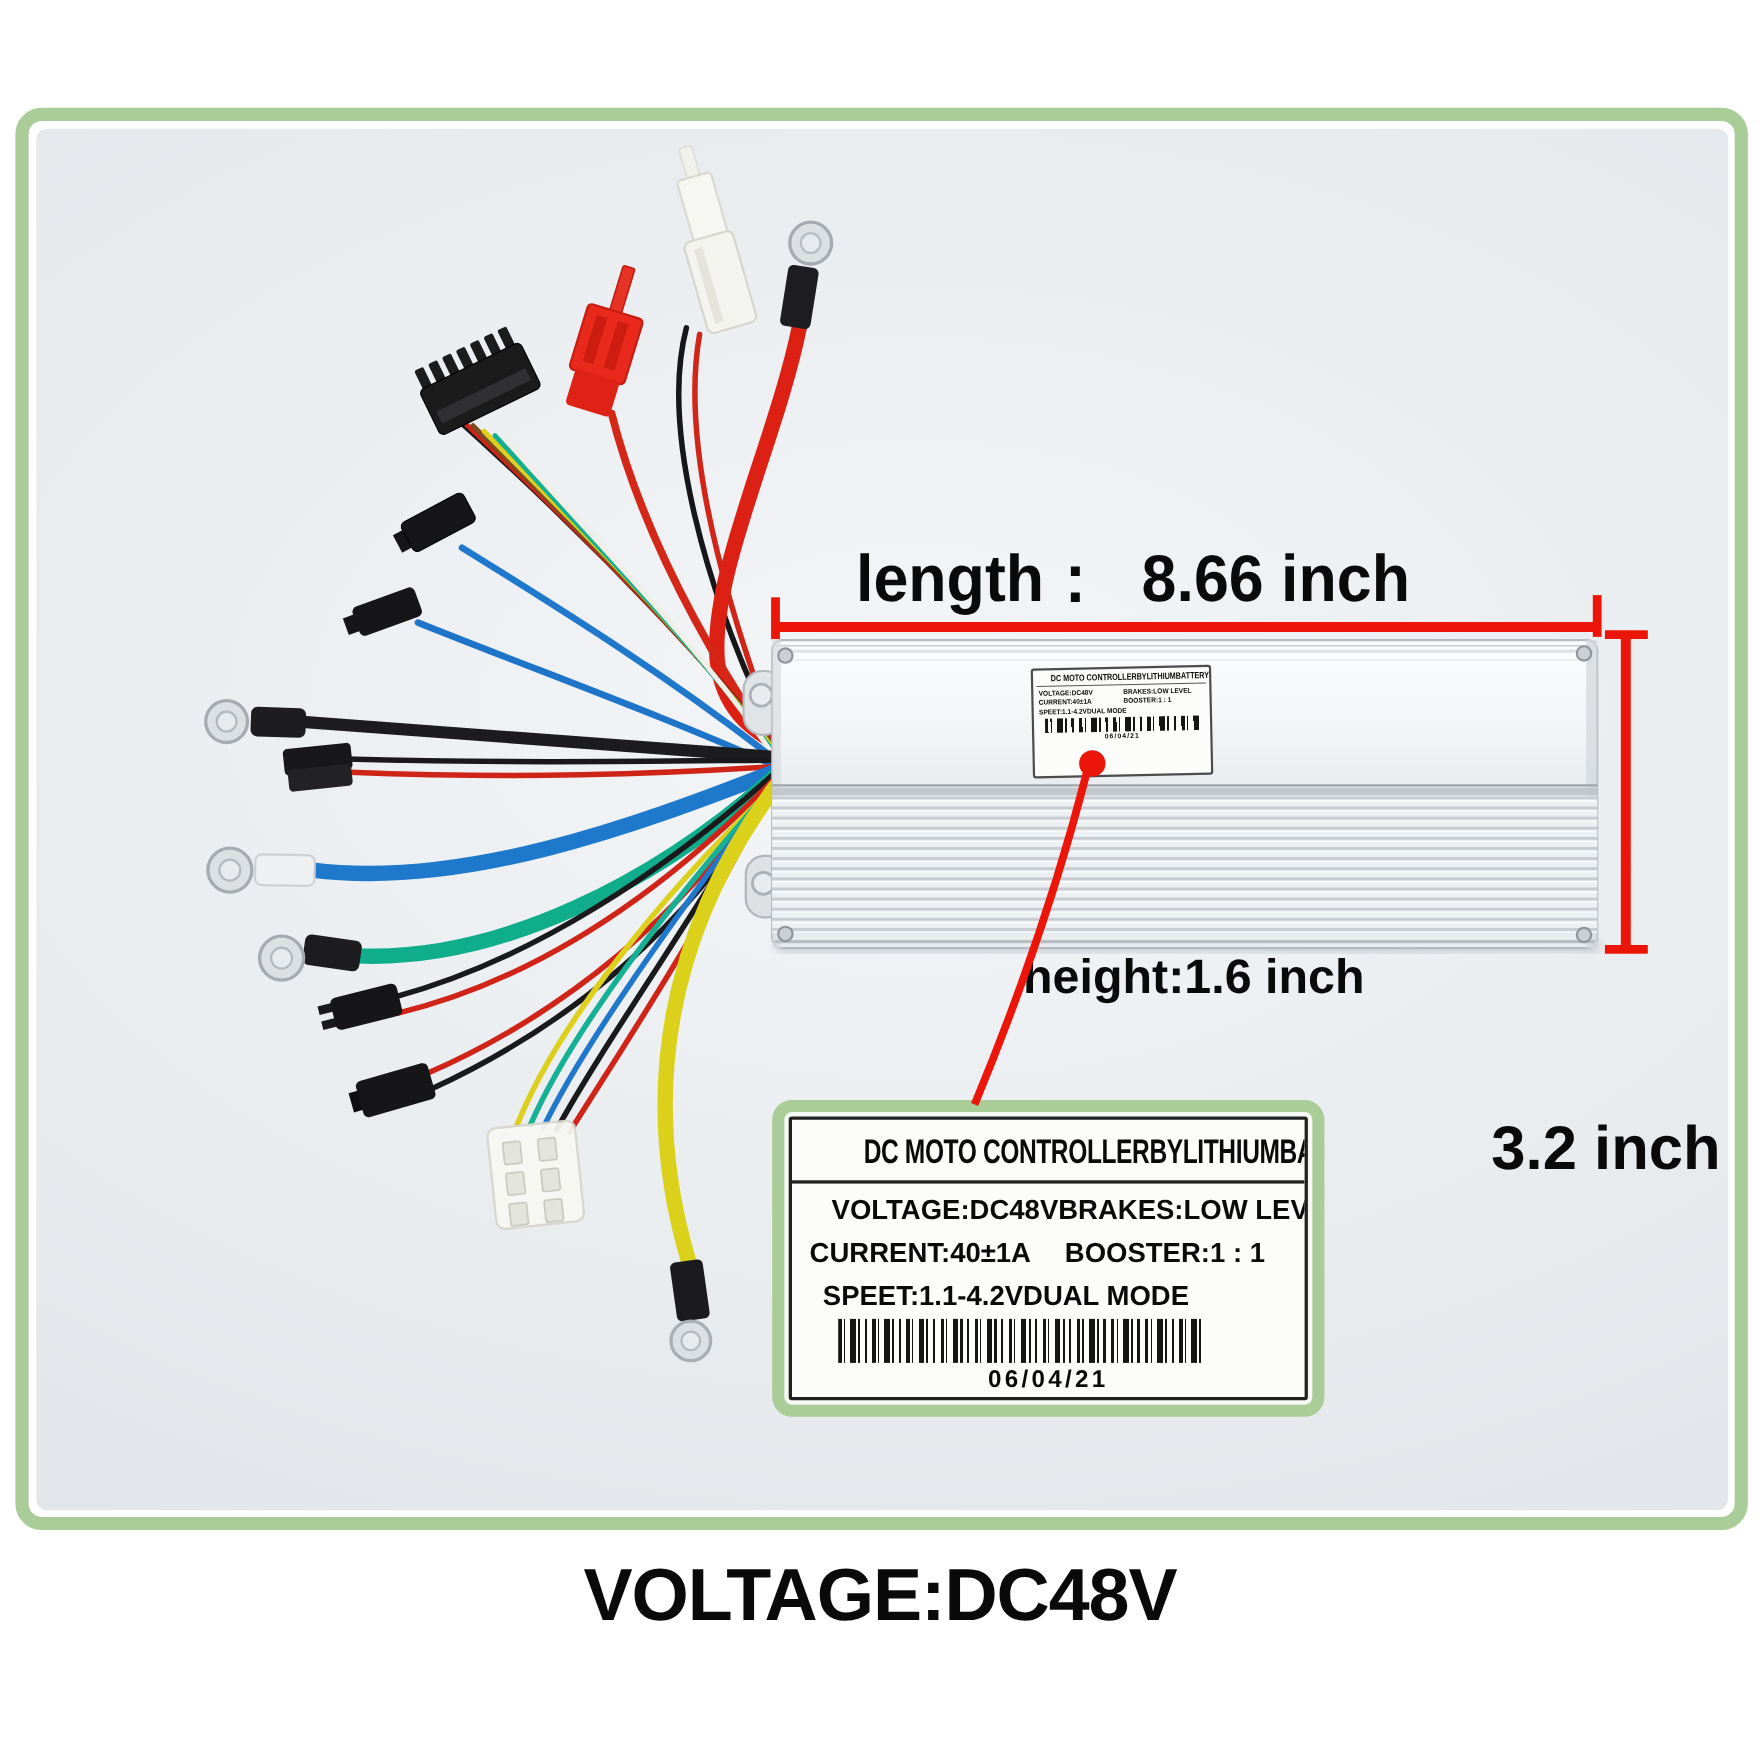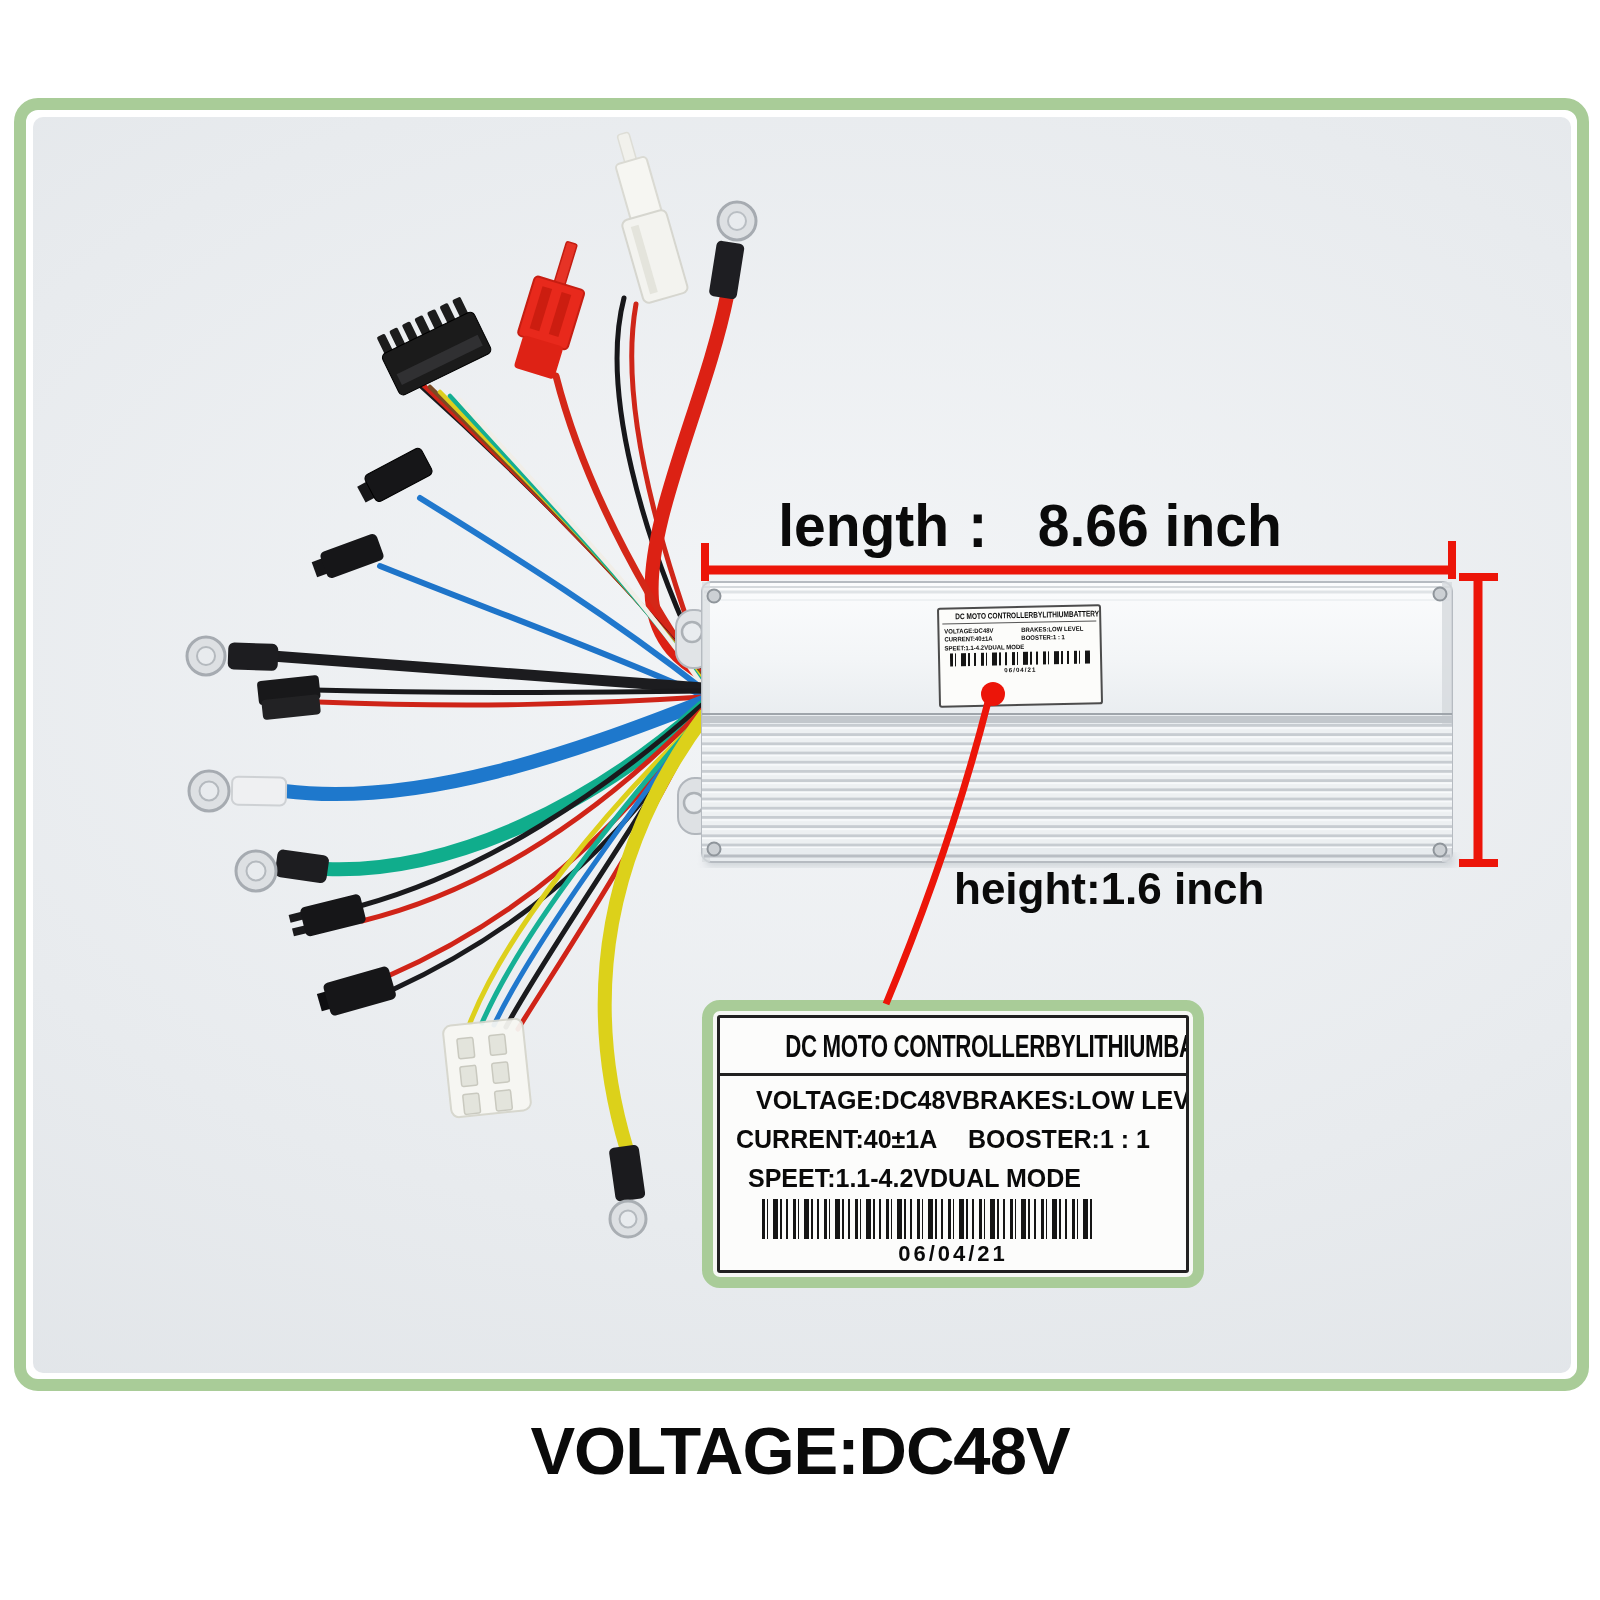--- a/index.html
+++ b/index.html
@@ -18,21 +18,21 @@
     position:absolute;left:33px;top:117px;width:1538px;height:1256px;
     border-radius:10px;z-index:2;
     background:radial-gradient(120% 90% at 52% 42%, #f3f5f7 0%, var(--photo-bg,#e8ebee) 52%, #dde1e5 100%);
   }
   svg.scene{position:absolute;left:0;top:0;z-index:10;}
   svg.ann{position:absolute;left:0;top:0;z-index:30;pointer-events:none;}
 
   
   .dim{position:absolute;z-index:25;font-weight:700;white-space:pre;}
   .len-label{left:740px;top:486px;width:580px;text-align:center;font-size:60px;transform:scaleX(.95);letter-spacing:0;}
-  .h-label{left:930px;top:864px;width:310px;text-align:center;font-size:44px;margin-left:24px;}
+  .h-label{left:930px;top:864px;width:310px;text-align:center;font-size:44px;}
   .w-label{left:1335px;top:862px;width:250px;text-align:center;font-size:56px;line-height:1.3;}
 
   
   .footer{
     position:absolute;left:0;top:1412px;width:1600px;z-index:25;
     display:flex;justify-content:center;gap:95px;
     font-size:67px;font-weight:800;letter-spacing:-1px;white-space:pre;
   }
 
   
@@ -289,20 +289,21 @@
       <span class="a">SPEET:1.1-4.2VDUAL MODE</span>
     </div>
     <div class="bc"></div>
     <div class="d">06/04/21</div>
   </div>
 </div>
 
 <div class="dim len-label">length：  8.66 inch</div>
 <div class="dim h-label">height:1.6 inch</div>
 <div class="dim w-label">
+  <div>3.2 inch</div>
 </div>
 
 <svg class="ann" width="1600" height="1600" viewBox="0 0 1600 1600">
   <g fill="none" style="stroke:var(--accent-red,#ec1509)">
     <line x1="705" y1="570" x2="1452" y2="570" stroke-width="9"></line>
     <line x1="705" y1="543" x2="705" y2="581" stroke-width="8"></line>
     <line x1="1452" y1="541" x2="1452" y2="579" stroke-width="8"></line>
     <line x1="1478" y1="577" x2="1478" y2="863" stroke-width="9"></line>
     <line x1="1459" y1="577" x2="1498" y2="577" stroke-width="8"></line>
     <line x1="1459" y1="863" x2="1498" y2="863" stroke-width="8"></line>

